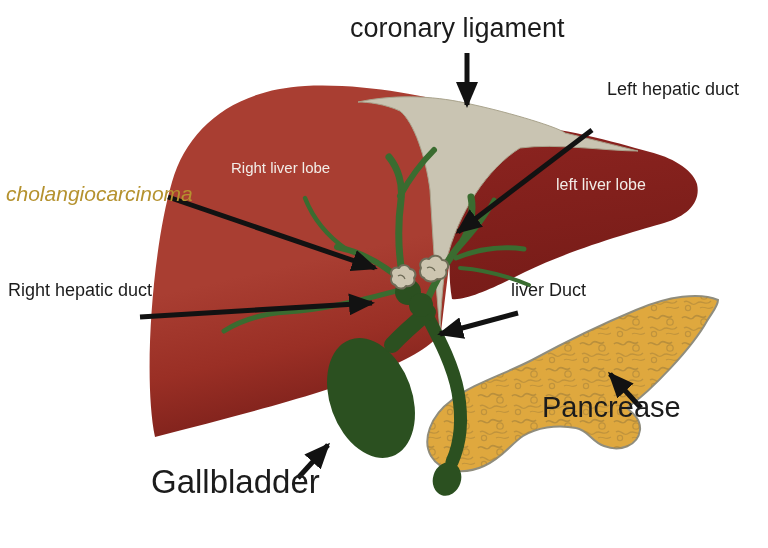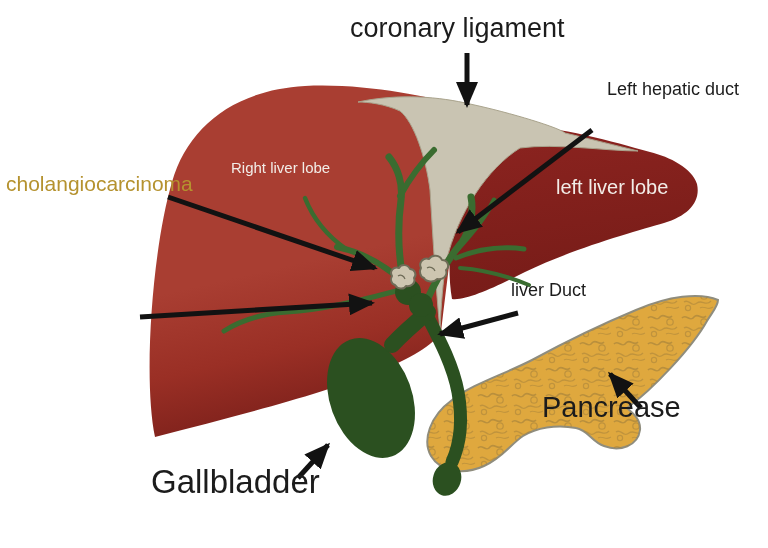--- a/index.html
+++ b/index.html
@@ -8,21 +8,21 @@
     font-family:"Liberation Sans", sans-serif;
   }
   #anatomy{position:absolute;left:0;top:0;width:768px;height:548px;}
   .lbl{position:absolute;color:var(--label_black);line-height:1.12;z-index:3;}
   .lbl-big{font-size:27px;}
   .lbl-med{font-size:18px;}
   .lbl-gall{font-size:33px;}
   .lbl-panc{font-size:29px;}
   .lbl-gold{font-size:21px;color:var(--gold_text);}
   .lbl-lobe{font-size:15px;color:var(--lobe_label_white);}
-  .lbl-lobe-sm{font-size:20px;color:var(--lobe_label_white);}
+  .lbl-lobe-sm{font-size:16px;color:var(--lobe_label_white);}
 </style>
 </head>
 <body>
 
 <div id="canvas">
 
   <svg id="anatomy" viewBox="0 0 768 548" xmlns="http://www.w3.org/2000/svg">
     <defs>
       <linearGradient id="rlobeGrad" x1="0.15" y1="0" x2="0.35" y2="1">
         <stop offset="0" style="stop-color:var(--liver_red)"></stop>
@@ -146,19 +146,20 @@
       <line x1="168" y1="197" x2="375" y2="268" marker-end="url(#ah)"></line>
       <line x1="140" y1="317" x2="372" y2="303" marker-end="url(#ah)"></line>
       <line x1="518" y1="313" x2="440" y2="334" marker-end="url(#ah)"></line>
       <line x1="641" y1="408" x2="610" y2="374" marker-end="url(#ah)"></line>
       <line x1="298" y1="478" x2="328" y2="445" marker-end="url(#ah)"></line>
     </g>
   </svg>
 
   <div class="lbl lbl-big" style="left:350px;top:13px;">coronary ligament</div>
   <div class="lbl lbl-med" style="left:607px;top:79px;width:140px;">Left hepatic duct</div>
-  <div class="lbl lbl-gold" style="left:6px;top:172px;">cholangiocarcinoma</div>
+  <div class="lbl lbl-gold" style="left:6px;top:182px;font-style:italic;">cholangiocarcinoma</div>
   <div class="lbl lbl-lobe" style="left:231px;top:160px;">Right liver lobe</div>
   <div class="lbl lbl-lobe-sm" style="left:556px;top:176px;">left liver lobe</div>
+  <div class="lbl lbl-med" style="left:8px;top:280px;width:155px;">Right hepatic duct</div>
   <div class="lbl lbl-med" style="left:511px;top:280px;">liver Duct</div>
   <div class="lbl lbl-gall" style="left:151px;top:464px;">Gallbladder</div>
   <div class="lbl lbl-panc" style="left:542px;top:391px;">Pancrease</div>
 </div>
 
 </body></html>

